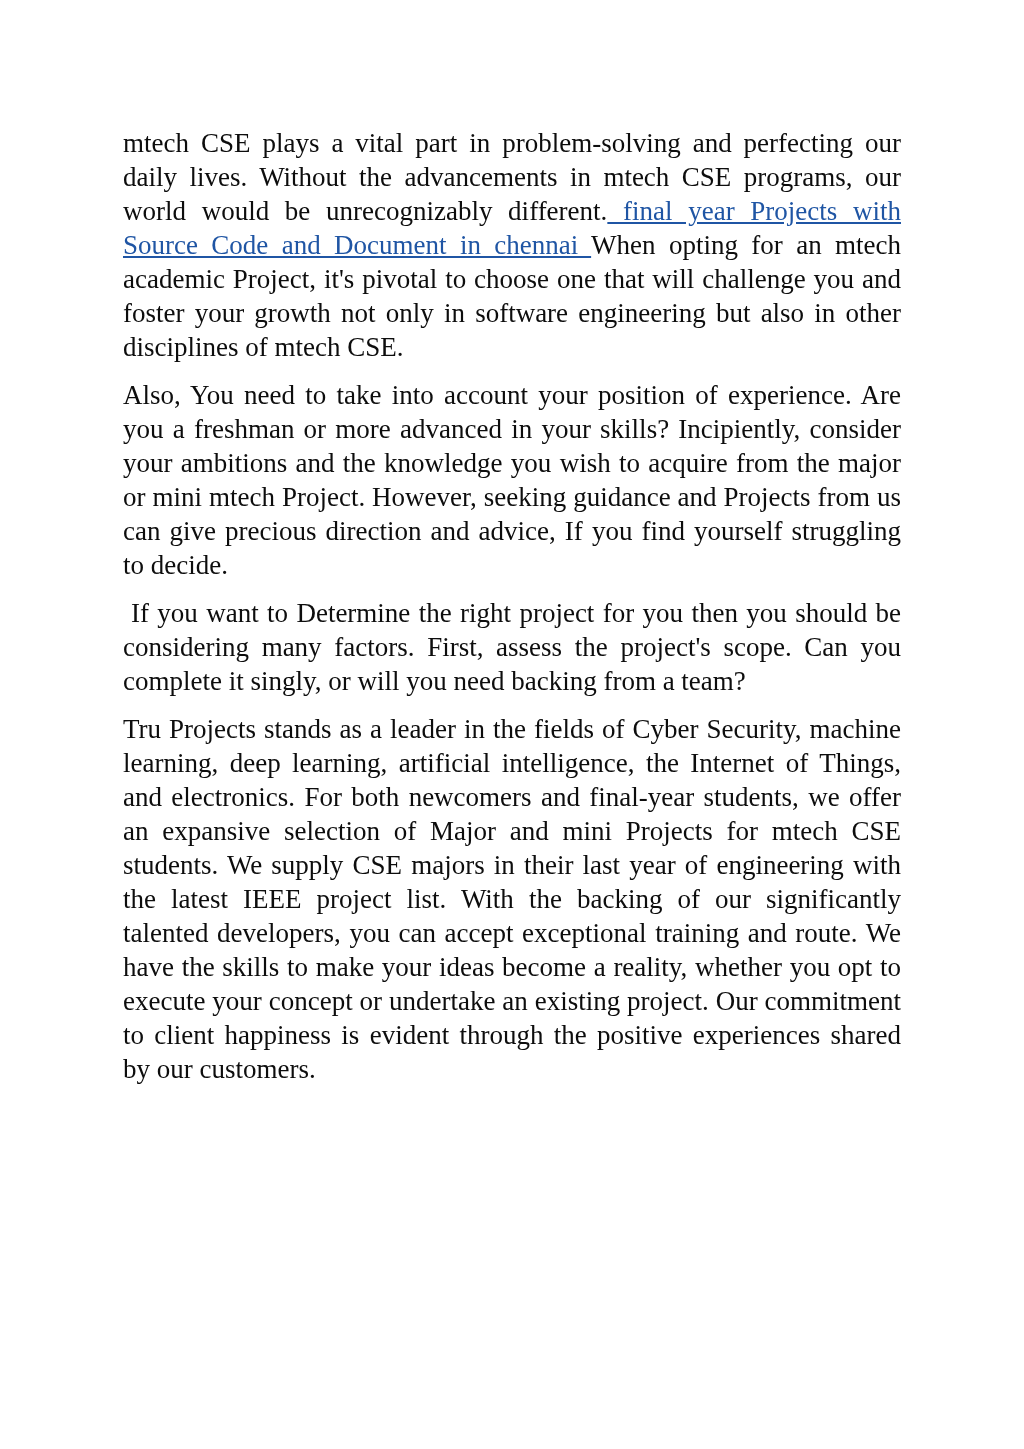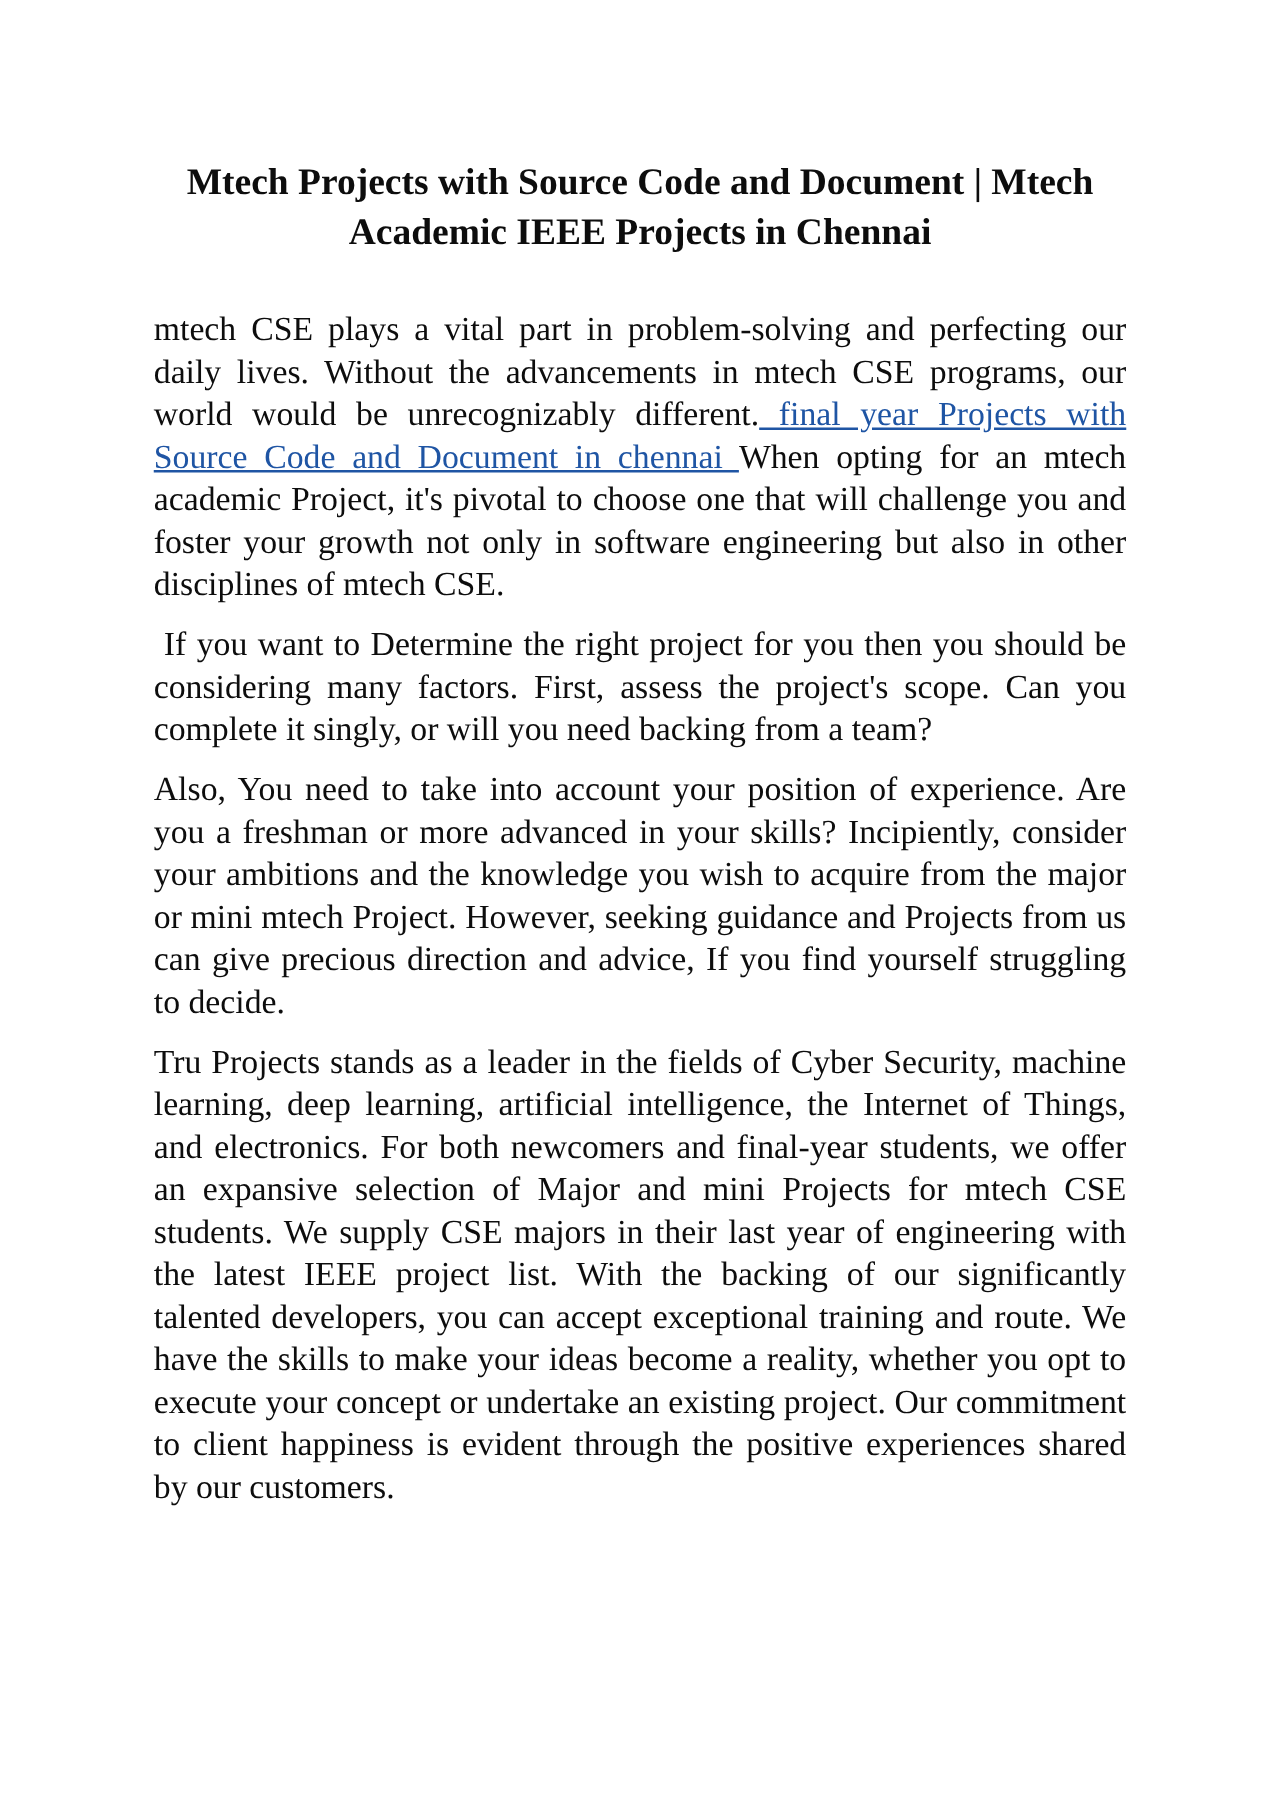--- a/index.html
+++ b/index.html
@@ -46,20 +46,19 @@
   a.doc-link {
     color: var(--link-color, #1f55a4);
     text-decoration: underline;
     cursor: pointer;
   }
 </style>
 </head>
 <body>
 
 <div class="page">
-  <h1 class="doc-title">Mtech Projects with Source Code and Document | Mtech Academic IEEE Projects in Chennai</h1>
   <div class="doc-body">
       <p class="para"><span>mtech CSE plays a vital part in problem-solving and perfecting our daily lives. Without the advancements in mtech CSE programs, our world would be unrecognizably different.</span><a class="doc-link" href="#"> final year Projects with Source Code and Document in chennai </a><span> When opting for an mtech academic Project, it's pivotal to choose one that will challenge you and foster your growth not only in software engineering but also in other disciplines of mtech CSE.</span></p>
+      <p class="para"><span>Also, You need to take into account your position of experience. Are you a freshman or more advanced in your skills? Incipiently, consider your ambitions and the knowledge you wish to acquire from the major or mini mtech Project. However, seeking guidance and Projects from us can give precious direction and advice, If you find yourself struggling to decide.</span></p>
       <p class="para indent"><span>If you want to Determine the right project for you then you should be considering many factors. First, assess the project's scope. Can you complete it singly, or will you need backing from a team?</span></p>
-      <p class="para"><span>Also, You need to take into account your position of experience. Are you a freshman or more advanced in your skills? Incipiently, consider your ambitions and the knowledge you wish to acquire from the major or mini mtech Project. However, seeking guidance and Projects from us can give precious direction and advice, If you find yourself struggling to decide.</span></p>
       <p class="para"><span>Tru Projects stands as a leader in the fields of Cyber Security, machine learning, deep learning, artificial intelligence, the Internet of Things, and electronics. For both newcomers and final-year students, we offer an expansive selection of Major and mini Projects for mtech CSE students. We supply CSE majors in their last year of engineering with the latest IEEE project list. With the backing of our significantly talented developers, you can accept exceptional training and route. We have the skills to make your ideas become a reality, whether you opt to execute your concept or undertake an existing project. Our commitment to client happiness is evident through the positive experiences shared by our customers.</span></p>
     </div>
 </div>
 
 </body></html>

